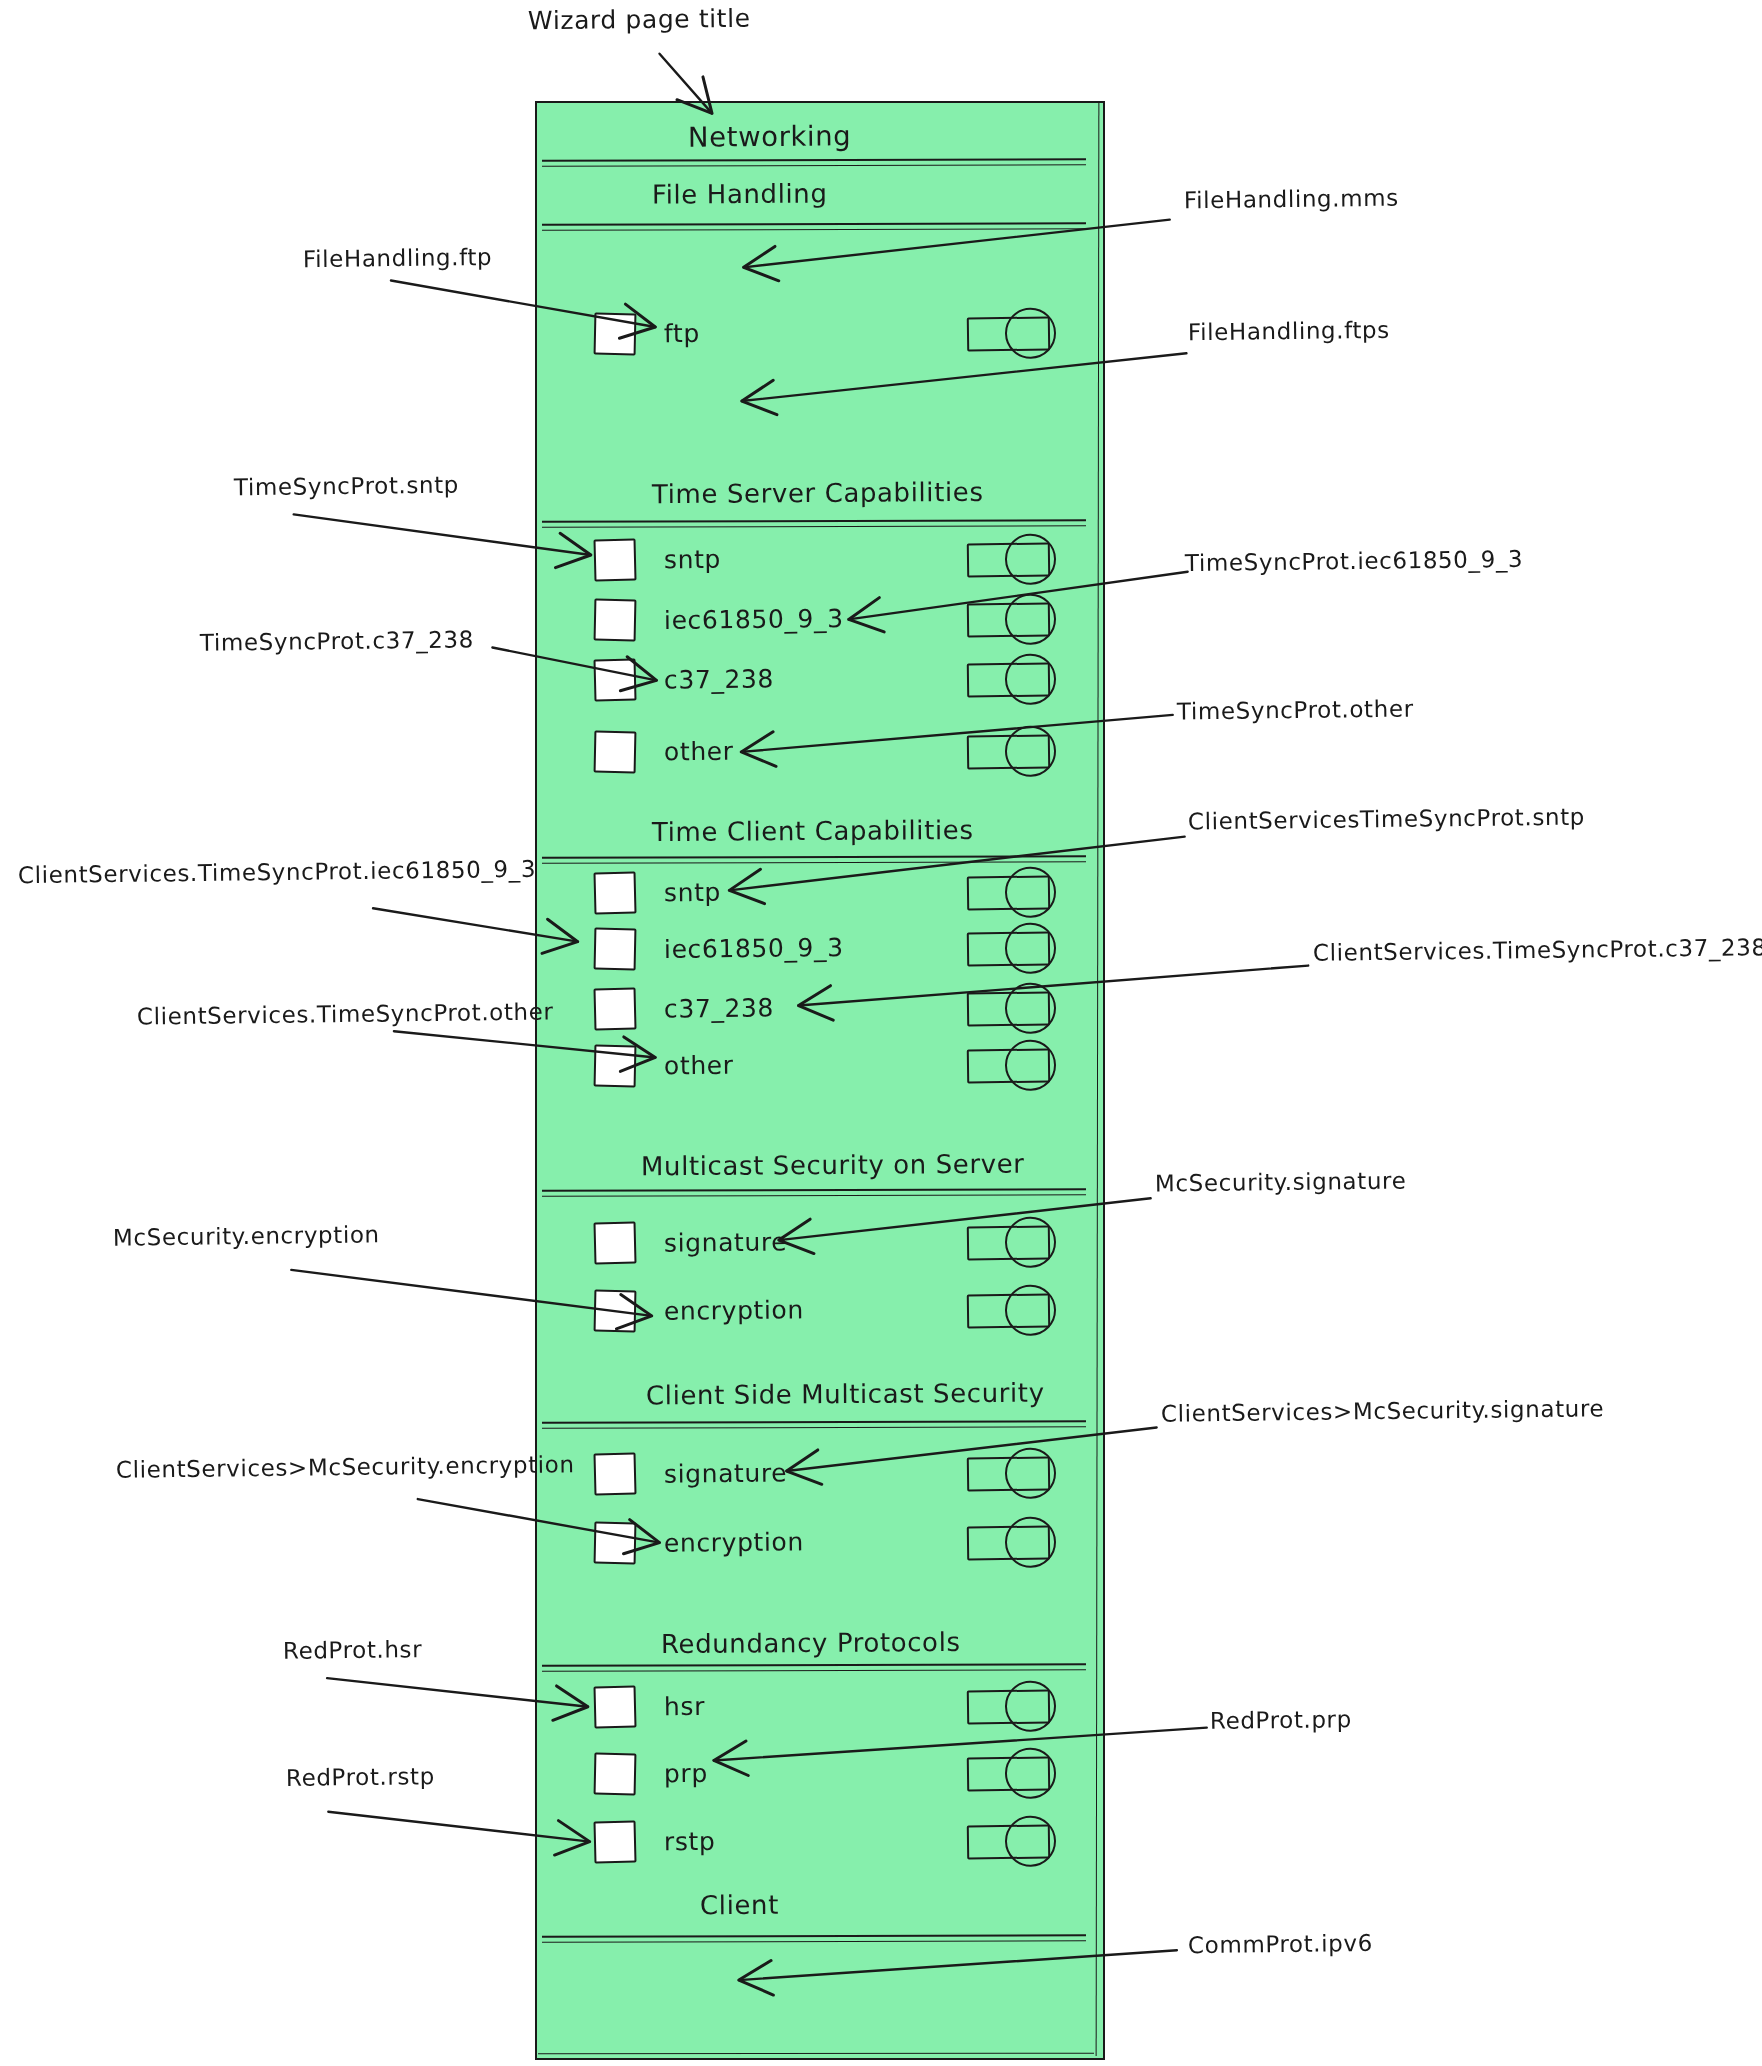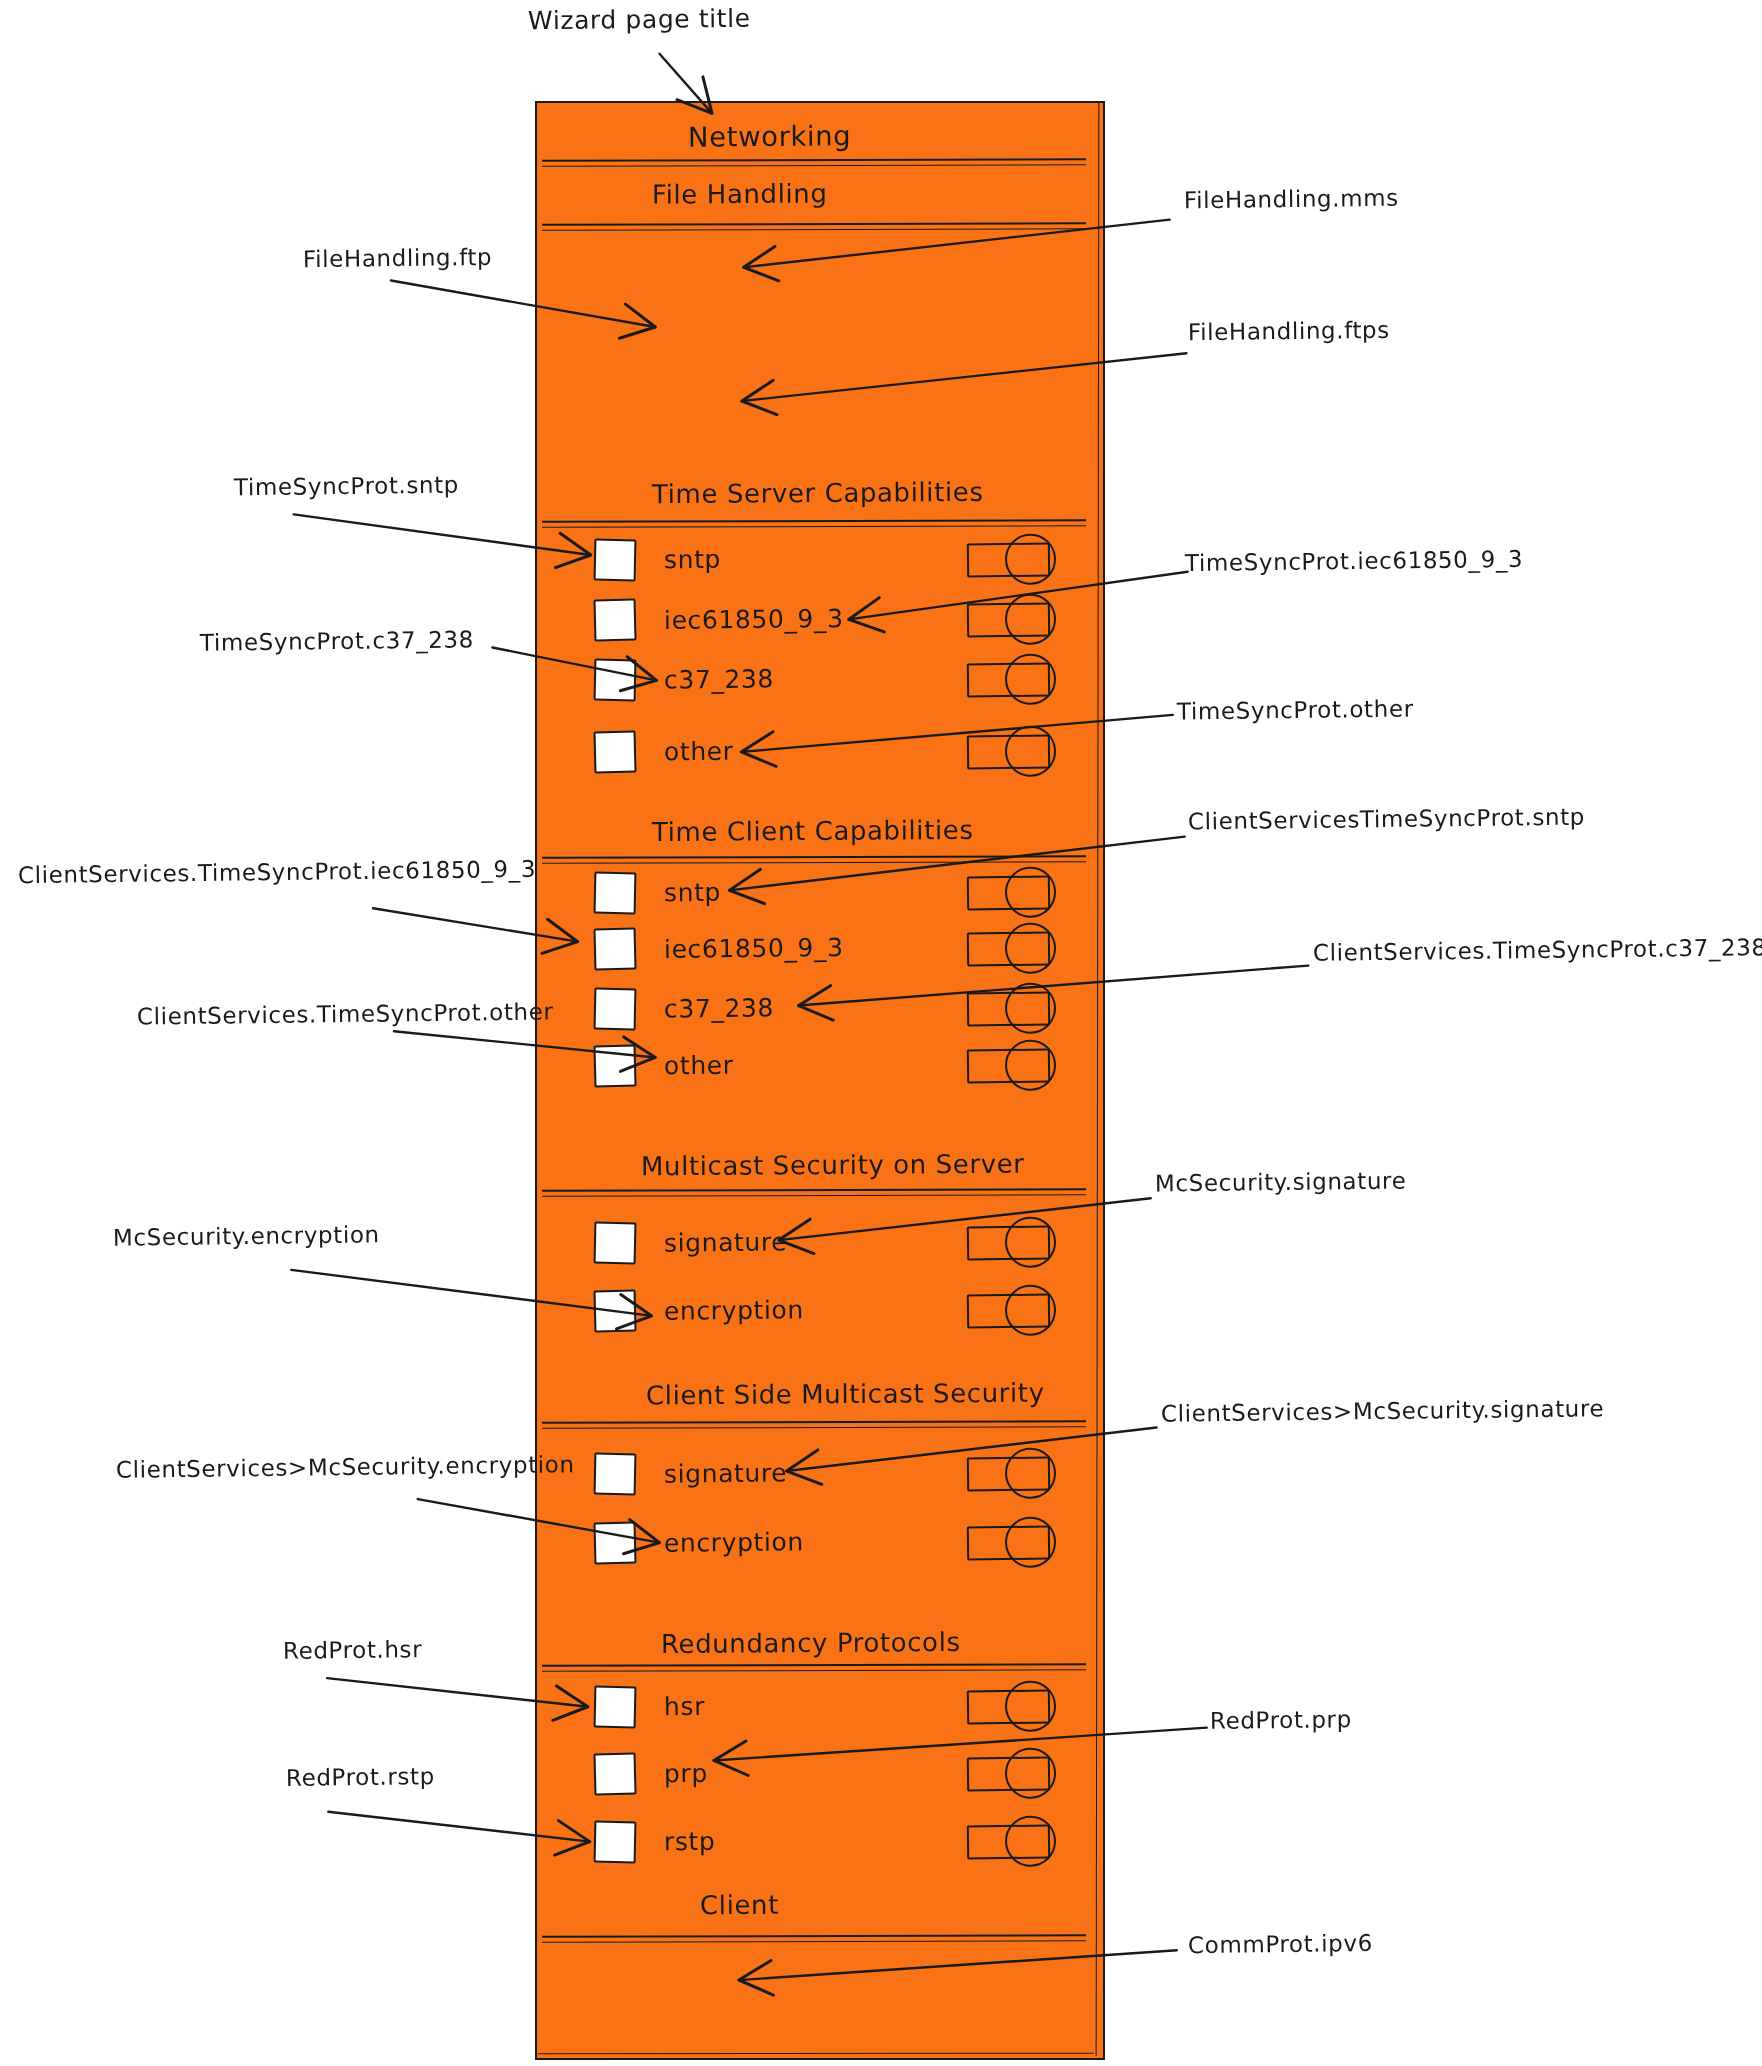--- a/index.html
+++ b/index.html
@@ -10,21 +10,21 @@
     color: #1a1a1a;
     overflow: hidden;
   }
   .stage { position: relative; width: 1763px; height: 2066px; }
 
   
   .panel {
     position: absolute; left: 535px; top: 101px;
     width: 566px; height: 1955px;
     border: 2.4px solid #1a1a1a;
-    background: #f97316;
+    background: #86efac;
   }
   
   .panel::before {
     content: ""; position: absolute; top: -1.2px; bottom: 2.4px; right: 4.8px;
     border-right: 1.8px solid #1a1a1a; transform: rotate(0.08deg);
   }
   .panel::after {
     content: ""; position: absolute; left: 1.2px; right: 8.4px; bottom: 4.2px;
     border-bottom: 1.8px solid #1a1a1a; transform: rotate(-0.05deg);
   }
@@ -86,20 +86,27 @@
 <div class="stage">
 
   <div class="panel">
 
     <div class="wiz-title">Networking</div>
     <div class="rule" style="top:56px"></div>
 
     <div class="sec-title" style="left:115px; top:76px">File Handling</div>
     <div class="rule" style="top:120px"></div>
 
+    <div class="row" style="top:202px">
+      <span class="cb"></span>
+      <span class="rlabel">ftp</span>
+      <span class="toggle">
+          <span class="knob"></span>
+        </span>
+    </div>
 
     <div class="sec-title" style="left:115px; top:375px">Time Server Capabilities</div>
     <div class="rule" style="top:417px"></div>
 
     <div class="row" style="top:428px">
       <span class="cb"></span>
       <span class="rlabel">sntp</span>
       <span class="toggle">
           <span class="knob"></span>
         </span>

